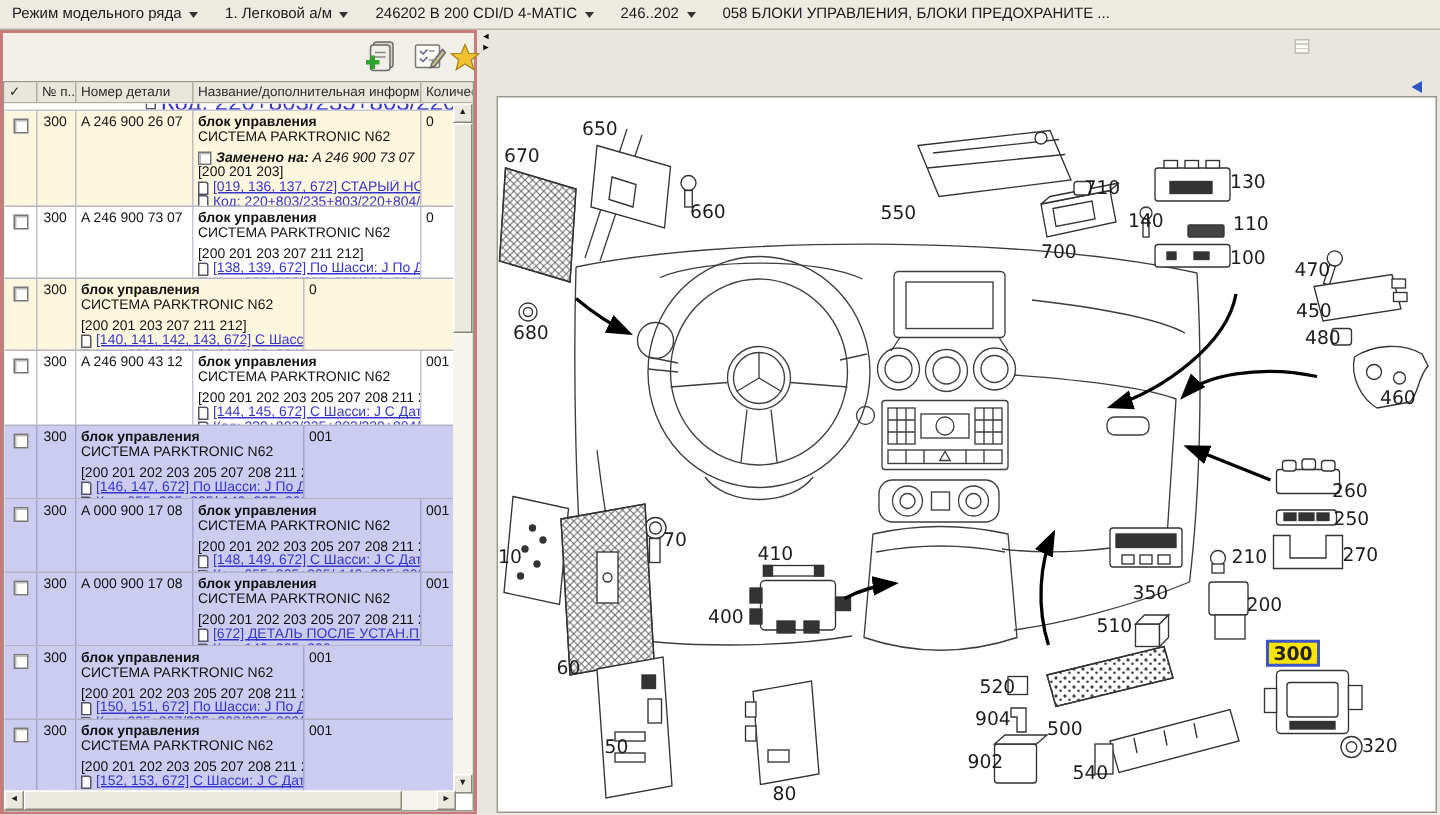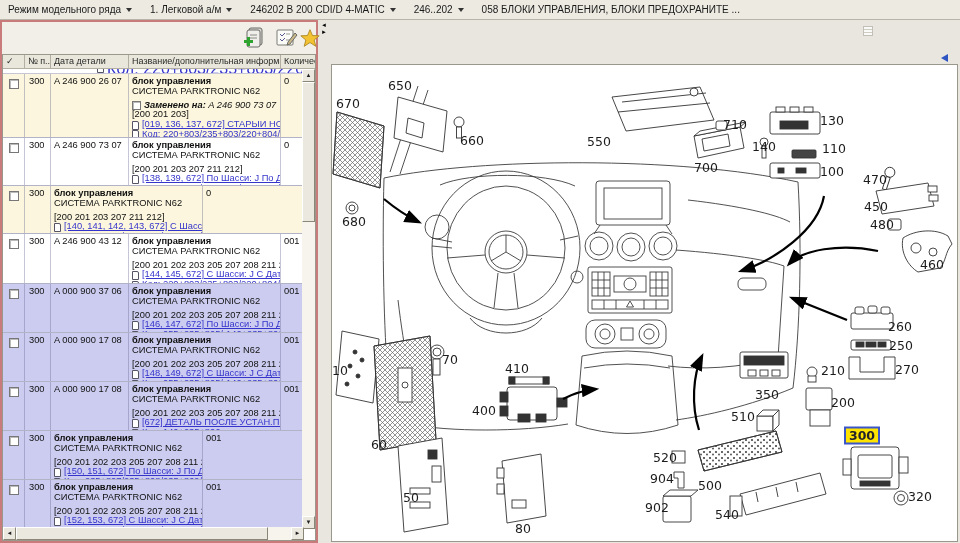--- a/index.html
+++ b/index.html
@@ -137,21 +137,21 @@
       </svg>
       <svg class="tb-icon" style="left:298px; width:20px" viewBox="0 0 24 24">
         <polygon points="12,2 15,9 23,9.4 17,14.4 19,22 12,17.5 5,22 7,14.4 1,9.4 9,9" fill="#f2c233" stroke="#a8821c"></polygon>
       </svg>
     </div>
 
     <div id="table-wrap">
       <div id="thead">
         <div class="th">✓</div>
         <div class="th">№ п...</div>
-        <div class="th">Дата детали</div>
+        <div class="th">Номер детали</div>
         <div class="th">Название/дополнительная информация</div>
         <div class="th">Количес</div>
       </div>
 
       <div id="rows">
           <div class="frag">
             <div style="width:128px"></div>
             <div class="lnk" style="margin-top:-5px">
               <span class="dicon"></span>
               <a>Код: 220+803/235+803/220+804/23...</a>
@@ -242,21 +242,20 @@
                 <a>Код: 220+803/235+803/220+804/23...</a>
               </div>
             </div>
             <div class="c cqty">001</div>
           </div>
           <div class="trow bg-purple" style="height: 49px;">
             <div class="c cchk">
               <span class="cb"></span>
             </div>
             <div class="c cnum">300</div>
-            <div class="c cpart">A 000 900 37 06</div>
             <div class="c cname">
               <div class="nm">блок управления</div>
               <div class="sub">СИСТЕМА PARKTRONIC N62</div>
               <div class="codes">[200 201 202 203 205 207 208 211 212]</div>
               <div class="lnk">
                 <span class="dicon"></span>
                 <a>[146, 147, 672] По Шасси: J По Да</a>
               </div>
               <div class="lnk">
                 <span class="dicon"></span>

